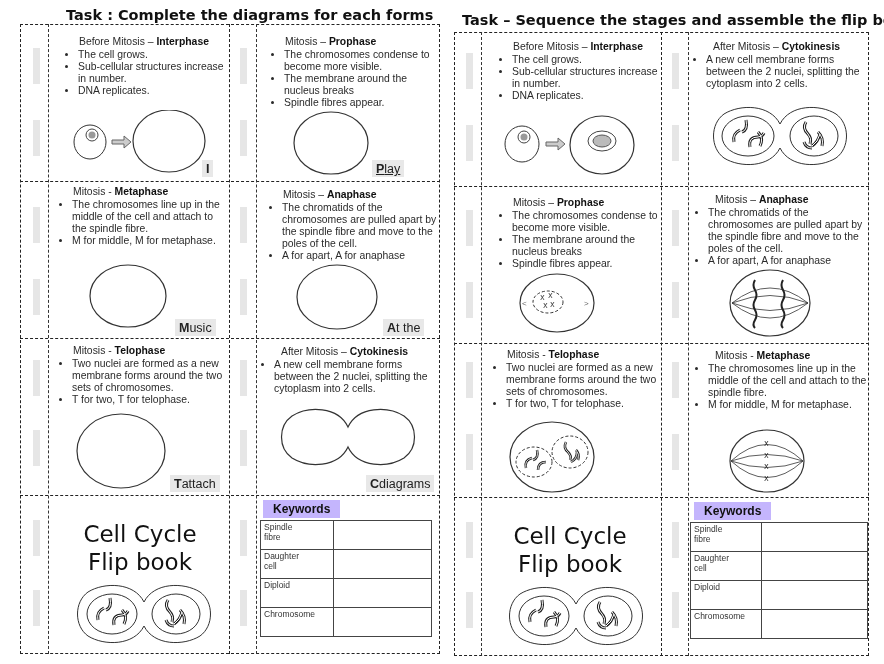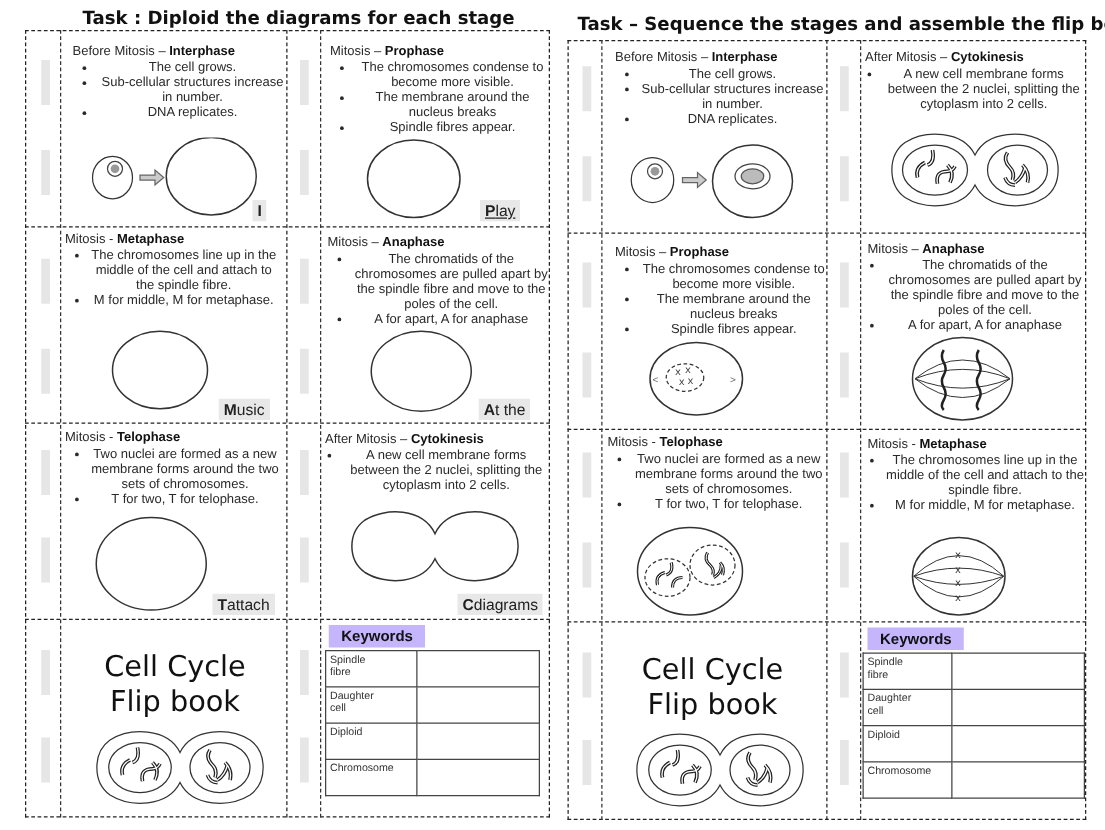--- a/index.html
+++ b/index.html
@@ -4,36 +4,36 @@
 <style>
   html,body{margin:0;padding:0;background:#fff;}
   body{width:884px;height:664px;position:relative;overflow:hidden;font-family:"Liberation Sans",sans-serif;color:#222;}
   .title{position:absolute;font-family:"DejaVu Sans",sans-serif;font-weight:bold;font-size:14.5px;color:#111;white-space:nowrap;}
   .sheet{position:absolute;}
   .outer{position:absolute;border:1.5px dashed #222;box-sizing:border-box;}
   .hline{position:absolute;height:0;border-top:1.5px dashed #222;}
   .vline{position:absolute;width:0;border-left:1px dashed #333;}
   .tab{position:absolute;width:7px;height:36px;background:#e6e6e6;}
   .card{position:absolute;font-size:10.4px;line-height:12px;color:#2a2a2a;}
-  .card .head{white-space:nowrap;}
+  .card .head{white-space:nowrap;margin-left:21px;}
   .card .head b{color:#111;}
-  .card ul{margin:1px 0 0 0;padding:0 0 0 20px;text-align:center;}
+  .card ul{margin:1px 0 0 0;padding:0 0 0 20px;}
   .card li{margin:0;padding:0;}
   .diag{position:absolute;}
   .mnem{position:absolute;background:#e8e8e8;font-size:12.5px;padding:2px 4px 1px 4px;color:#222;white-space:nowrap;}
   .mnem b{font-weight:bold;}
   .cover{position:absolute;text-align:center;font-family:"DejaVu Sans",sans-serif;font-size:23px;line-height:28px;color:#111;}
   .kw-title{position:absolute;background:#c4b5fd;font-weight:bold;font-size:12px;padding:2px 10px;color:#111;}
   table.kw{position:absolute;border-collapse:collapse;}
   table.kw td{border:1.5px solid #444;font-size:8.5px;line-height:9.5px;color:#333;vertical-align:top;padding:2px 3px;}
 </style>
 </head>
 <body>
 
-<div class="title" style="left:66px;top:7px;">Task : Diploid the diagrams for each stage</div>
+<div class="title" style="left:66px;top:7px;">Task : Complete the diagrams for each forms</div>
 
 <div class="sheet">
   <div class="outer" style="left:20px;top:24px;width:420px;height:630px;"></div>
   <div class="hline" style="left:20px;top:181px;width:420px;"></div>
   <div class="hline" style="left:20px;top:338px;width:420px;"></div>
   <div class="hline" style="left:20px;top:495px;width:420px;"></div>
   <div class="vline" style="left:48px;top:24px;height:630px;"></div>
   <div class="vline" style="left:229px;top:24px;height:630px;border-left:1.5px dashed #222;"></div>
   <div class="vline" style="left:256px;top:24px;height:630px;"></div>
 
@@ -75,21 +75,21 @@
     <div class="head"><span>Mitosis – </span><b>Prophase</b></div>
     <ul>
       <li>The chromosomes condense to become more visible.</li>
       <li>The membrane around the nucleus breaks</li>
       <li>Spindle fibres appear.</li>
     </ul>
   </div>
   <svg class="diag" style="left:292px;top:110px;" width="80" height="68">
     <ellipse cx="39" cy="33" rx="37" ry="31" fill="none" stroke="#333" stroke-width="1.2"></ellipse>
   </svg>
-  <div class="mnem" style="left:384px;top:160px;text-decoration:underline;"><b>P</b><span>lay</span></div>
+  <div class="mnem" style="left:372px;top:160px;text-decoration:underline;"><b>P</b><span>lay</span></div>
 
   <div class="card" style="left:52px;top:186px;width:170px;">
     <div class="head"><span>Mitosis - </span><b>Metaphase</b></div>
     <ul>
       <li>The chromosomes line up in the middle of the cell and attach to the spindle fibre.</li>
       <li>M for middle, M for metaphase.</li>
     </ul>
   </div>
   <svg class="diag" style="left:88px;top:264px;" width="82" height="66">
     <ellipse cx="40" cy="32" rx="38" ry="31" fill="none" stroke="#333" stroke-width="1.2"></ellipse>

